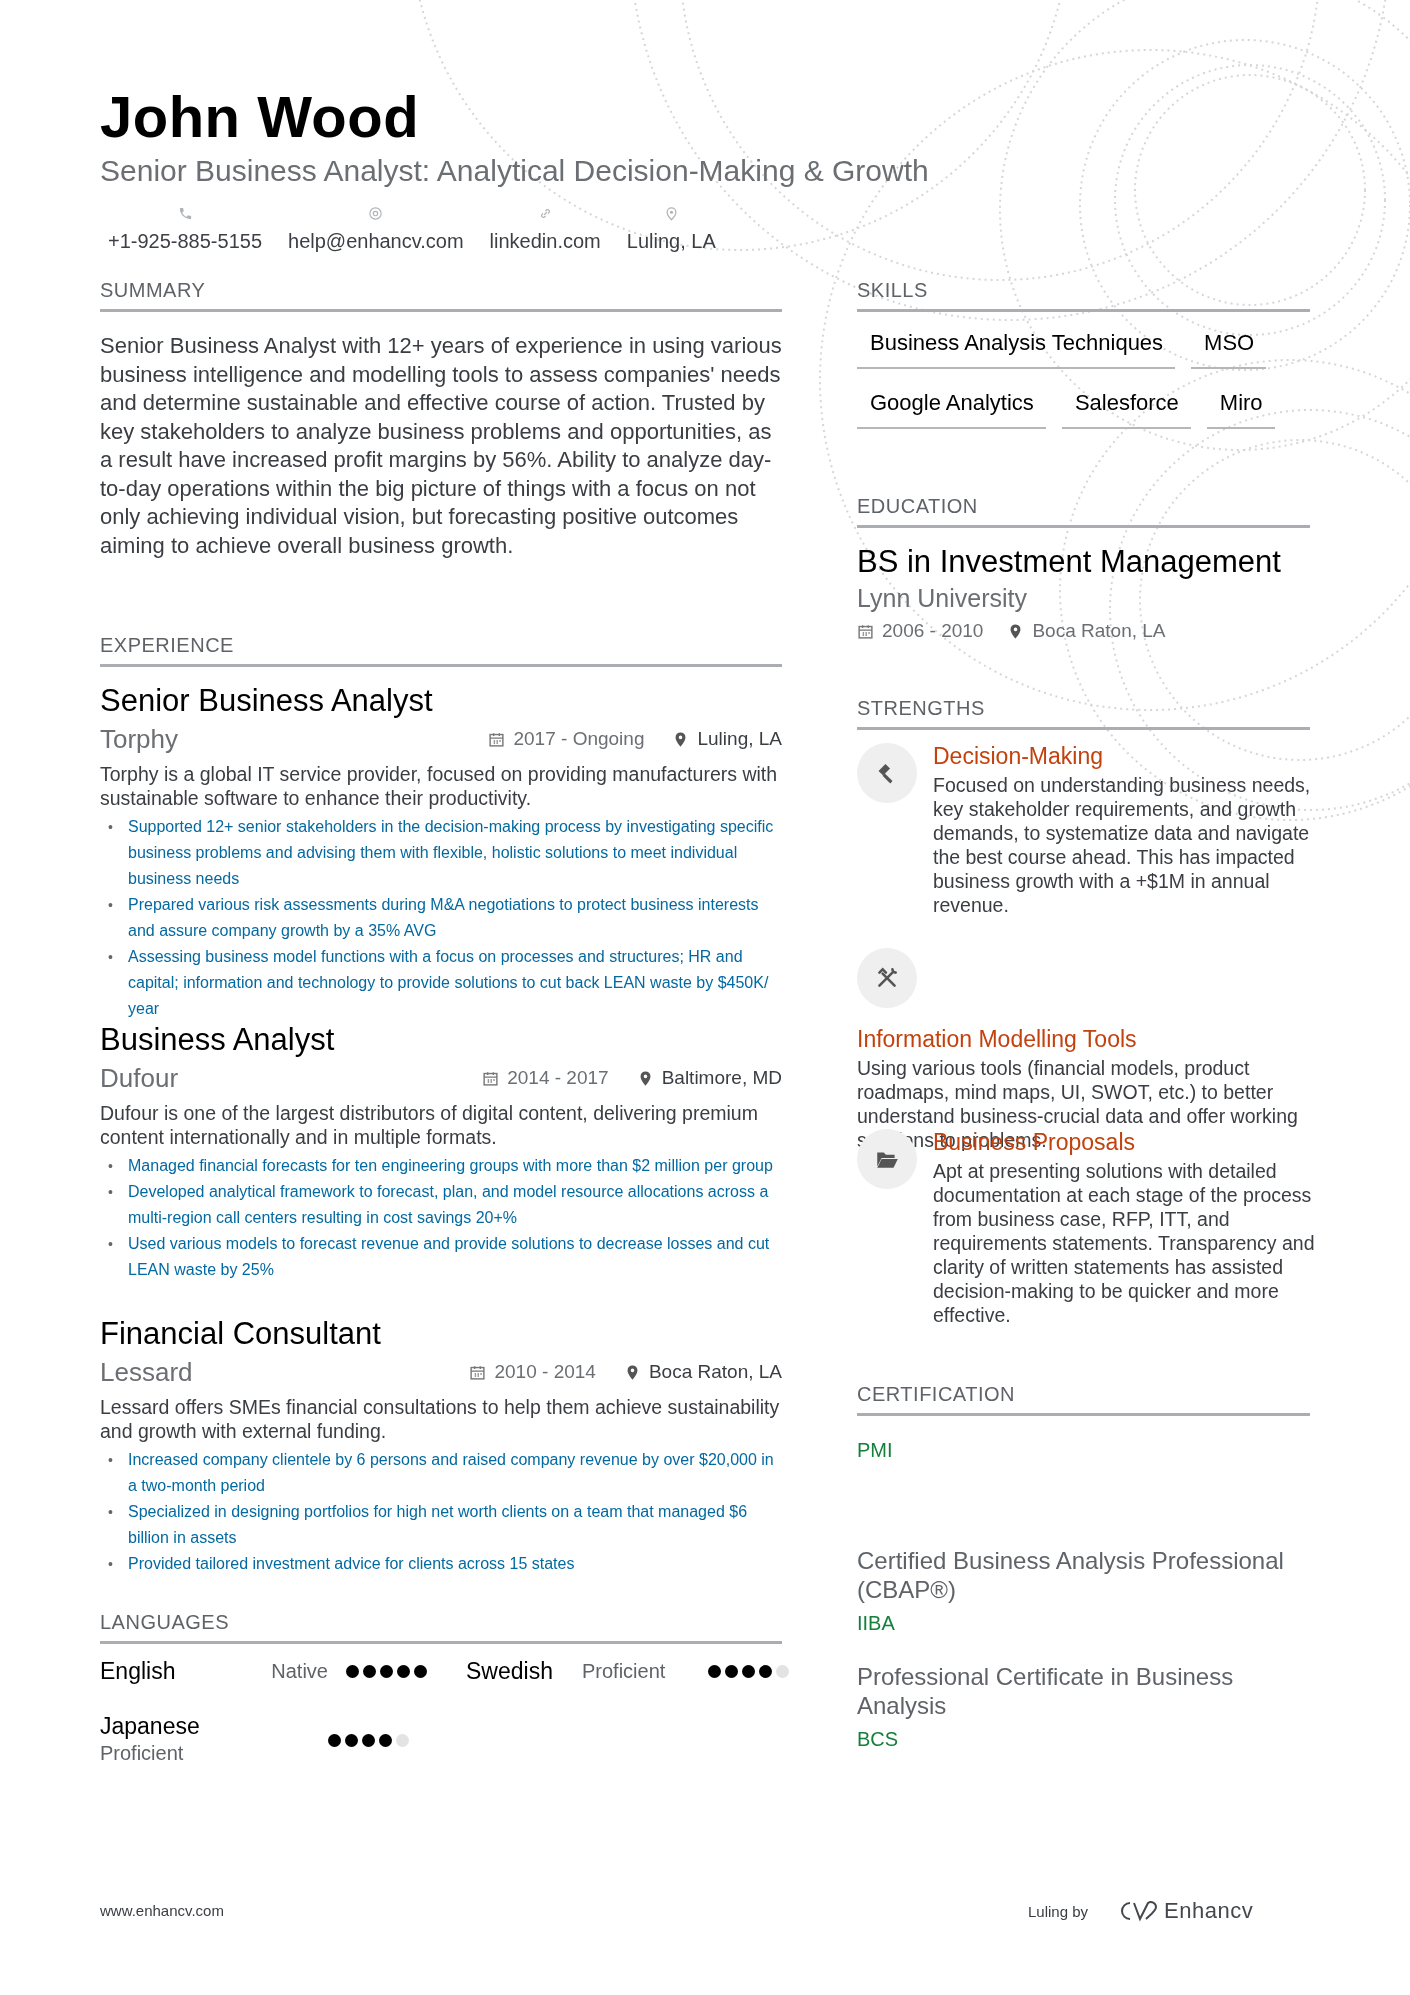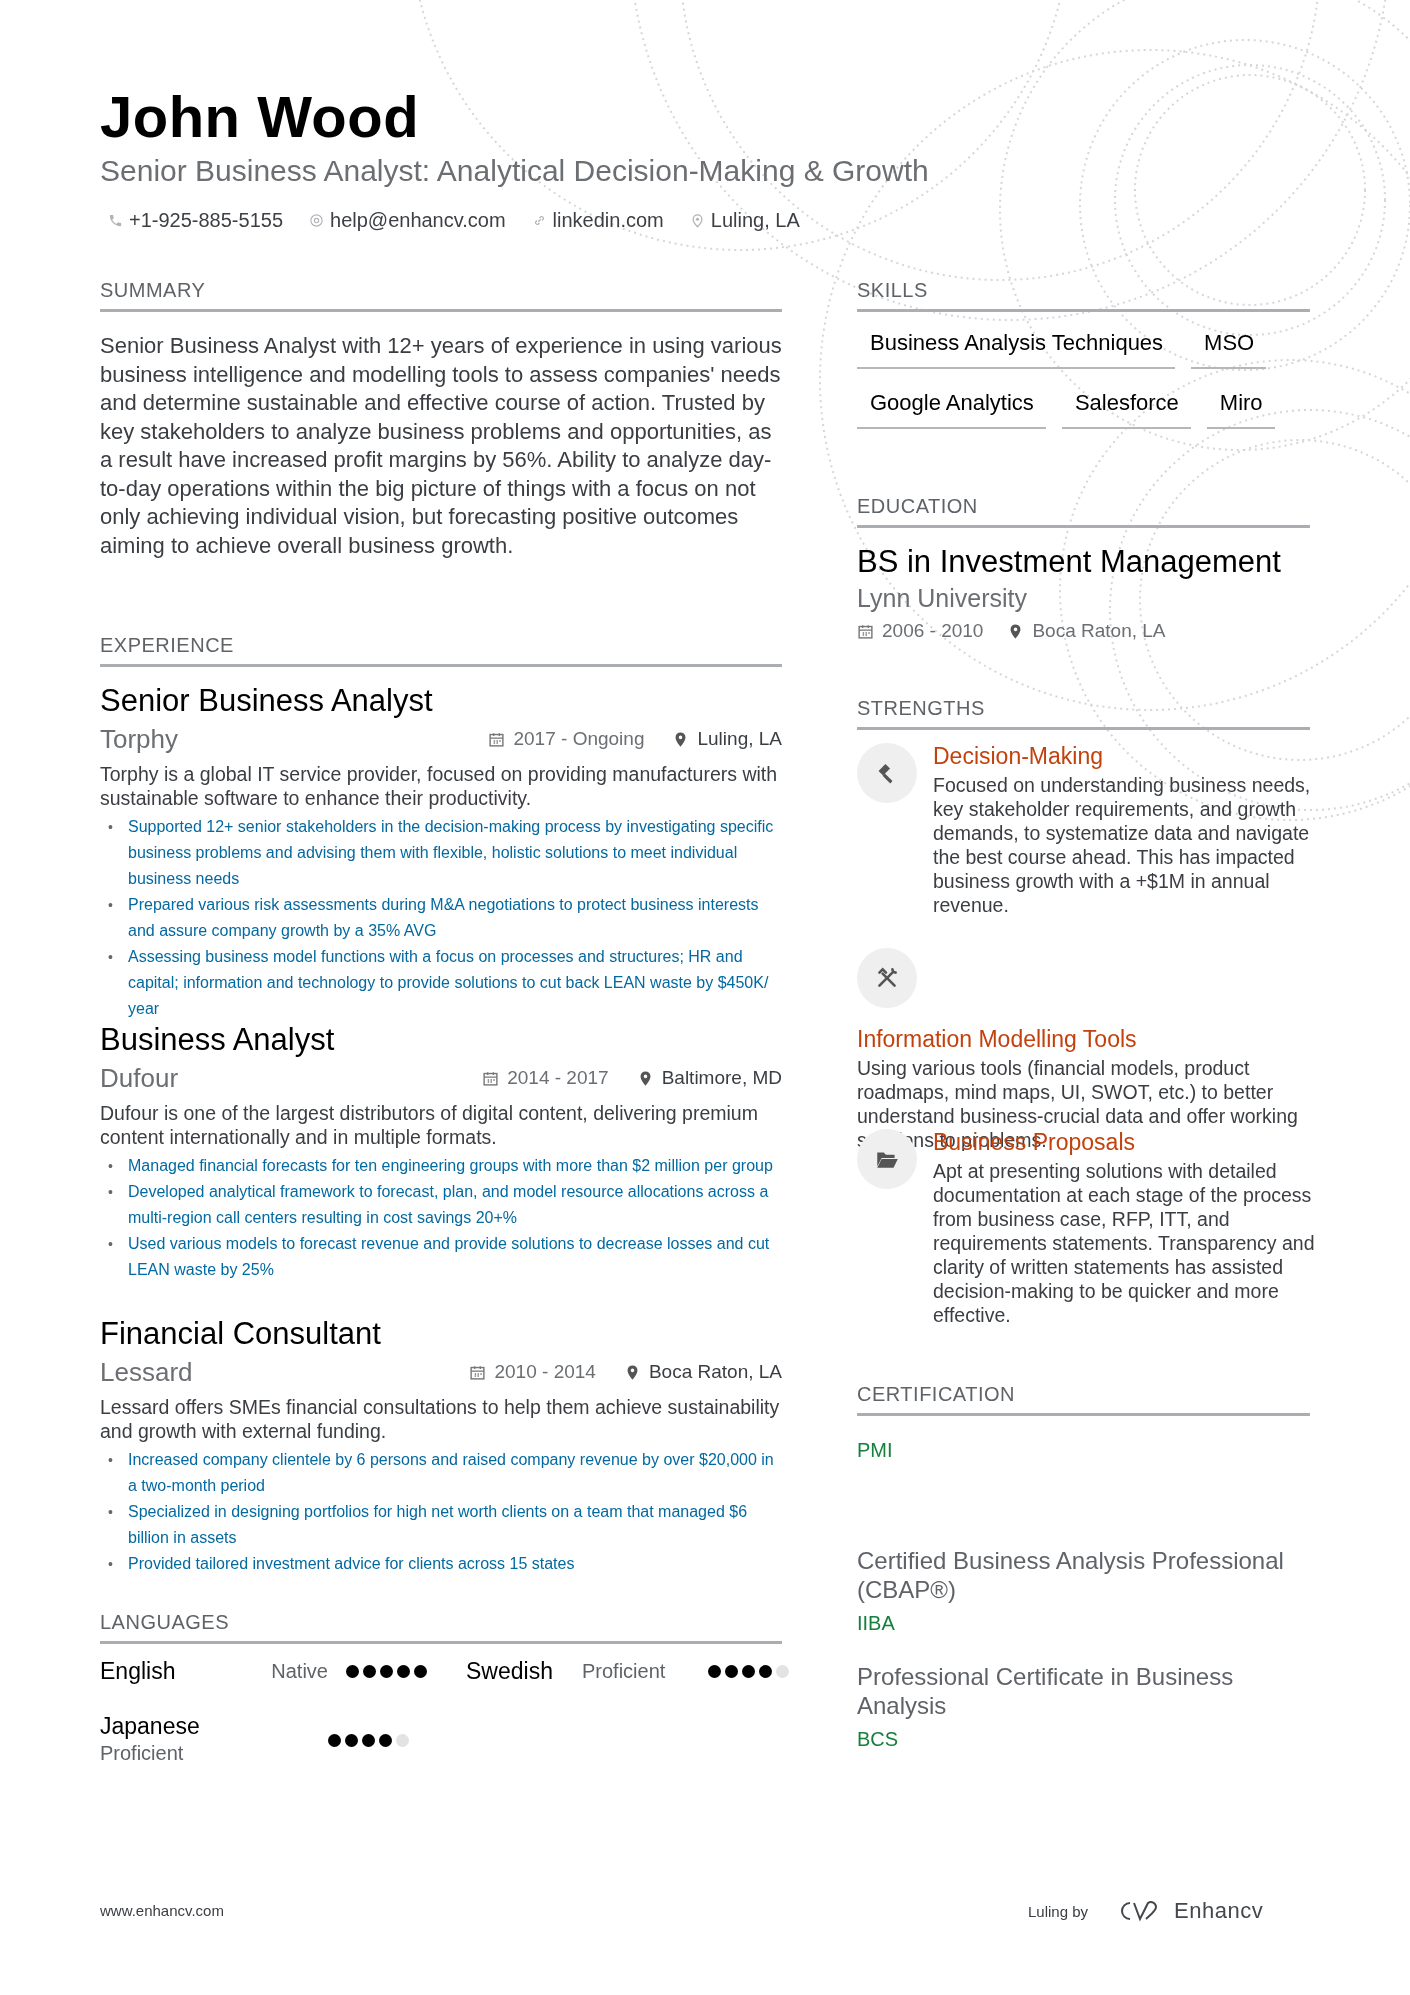--- a/index.html
+++ b/index.html
@@ -3,21 +3,21 @@
 <meta charset="utf-8">
 <style>
   html, body { margin:0; padding:0; background:#ffffff; }
   body { width:1410px; height:1995px; position:relative; overflow:hidden;
          font-family:"Liberation Sans", sans-serif; color:#222; }
   .bg-deco { position:absolute; left:0; top:0; width:1410px; height:1995px; pointer-events:none; }
   .abs { position:absolute; }
   .name { left:100px; top:82px; font-size:58px; font-weight:bold; color:#000; letter-spacing:0.5px; line-height:70px; }
   .subtitle { left:100px; top:152px; font-size:30px; color:#6b6e72; line-height:38px; }
   .contacts { left:108px; top:206px; display:flex; gap:26px; font-size:20px; color:#3c3f44; line-height:28px; }
-  .contact-item { display:flex; align-items:center; gap:6px; }
+  .contact-item { display:flex; align-items:center; gap:6px;flex-direction:column; }
   .contact-item svg { width:15px; height:15px; }
   .sec-title { font-size:20px; color:#5f6368; letter-spacing:0.5px; line-height:24px; text-transform:uppercase; }
   .sec-rule { height:3px; background:#aaadb1; margin-top:7px; }
   .body-text { font-size:22px; color:#3a3d42; line-height:28.5px; }
   .job-title { font-size:31px; color:#000; line-height:38px; }
   .company-row { display:flex; align-items:center; justify-content:space-between; margin-top:2px; }
   .company { font-size:26px; color:#6b6e72; line-height:34px; }
   .meta { display:flex; align-items:center; gap:28px; font-size:19px; color:#6b6e72; }
   .meta-item { display:flex; align-items:center; gap:8px; }
   .meta-item.loc { color:#3a3d42; }
@@ -41,21 +41,21 @@
   .cert-name { font-size:24px; color:#5f6368; line-height:29px; }
   .cert-org { font-size:20px; color:#15803d; line-height:26px; margin-top:6px; }
   .lang-row { position:absolute; display:flex; align-items:center; }
   .lang-name { font-size:23px; color:#000; }
   .lang-level { font-size:20px; color:#5f6368; }
   .dots { display:flex; gap:4px; }
   .dot { width:13px; height:13px; border-radius:50%; background:#000; }
   .dot.off { background:#e3e3e3; }
   .footer-left { left:100px; top:1902px; font-size:15px; color:#3a3d42; }
   .footer-right { left:1028px; top:1898px; display:flex; align-items:center; gap:26px; font-size:15px; color:#3a3d42; }
-  .brand { display:flex; align-items:center; gap:14px; font-size:22px; color:#44474c; letter-spacing:0.5px; }
+  .brand { display:flex; align-items:center; gap:4px; font-size:22px; color:#44474c; letter-spacing:0.5px; }
 </style>
 </head>
 <body>
 
 <svg class="bg-deco" viewBox="0 0 1410 1995">
   <g fill="none" stroke="#d6d6d6" stroke-width="2" stroke-dasharray="2 4">
     <circle cx="1250" cy="190" r="115"></circle>
     <circle cx="1250" cy="200" r="135"></circle>
     <circle cx="1245" cy="205" r="165"></circle>
     <circle cx="1240" cy="210" r="240"></circle>

